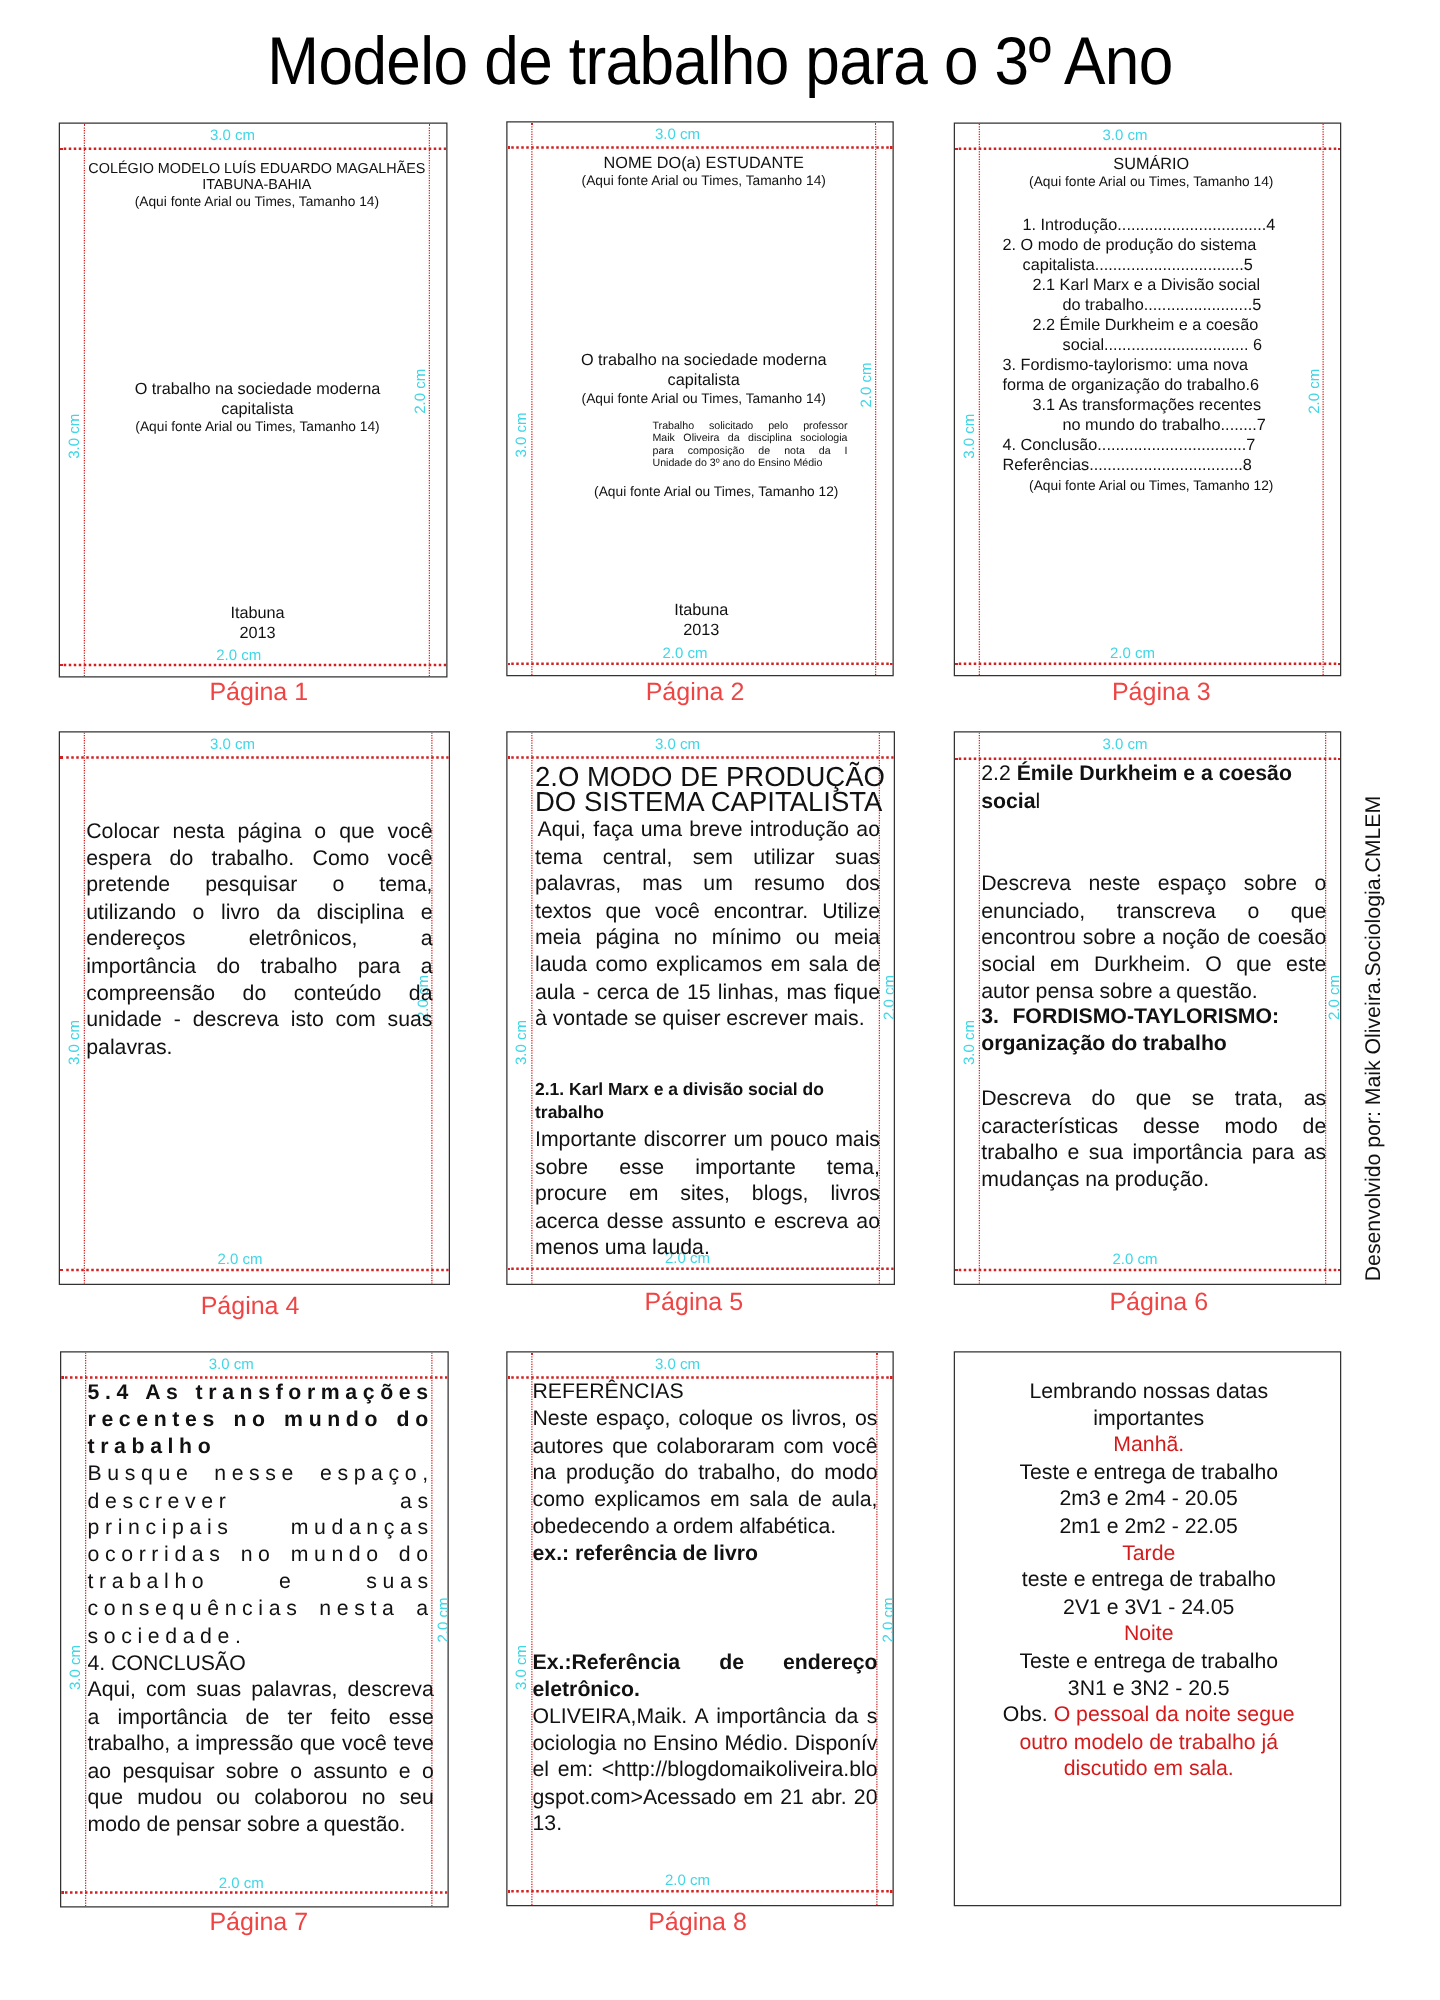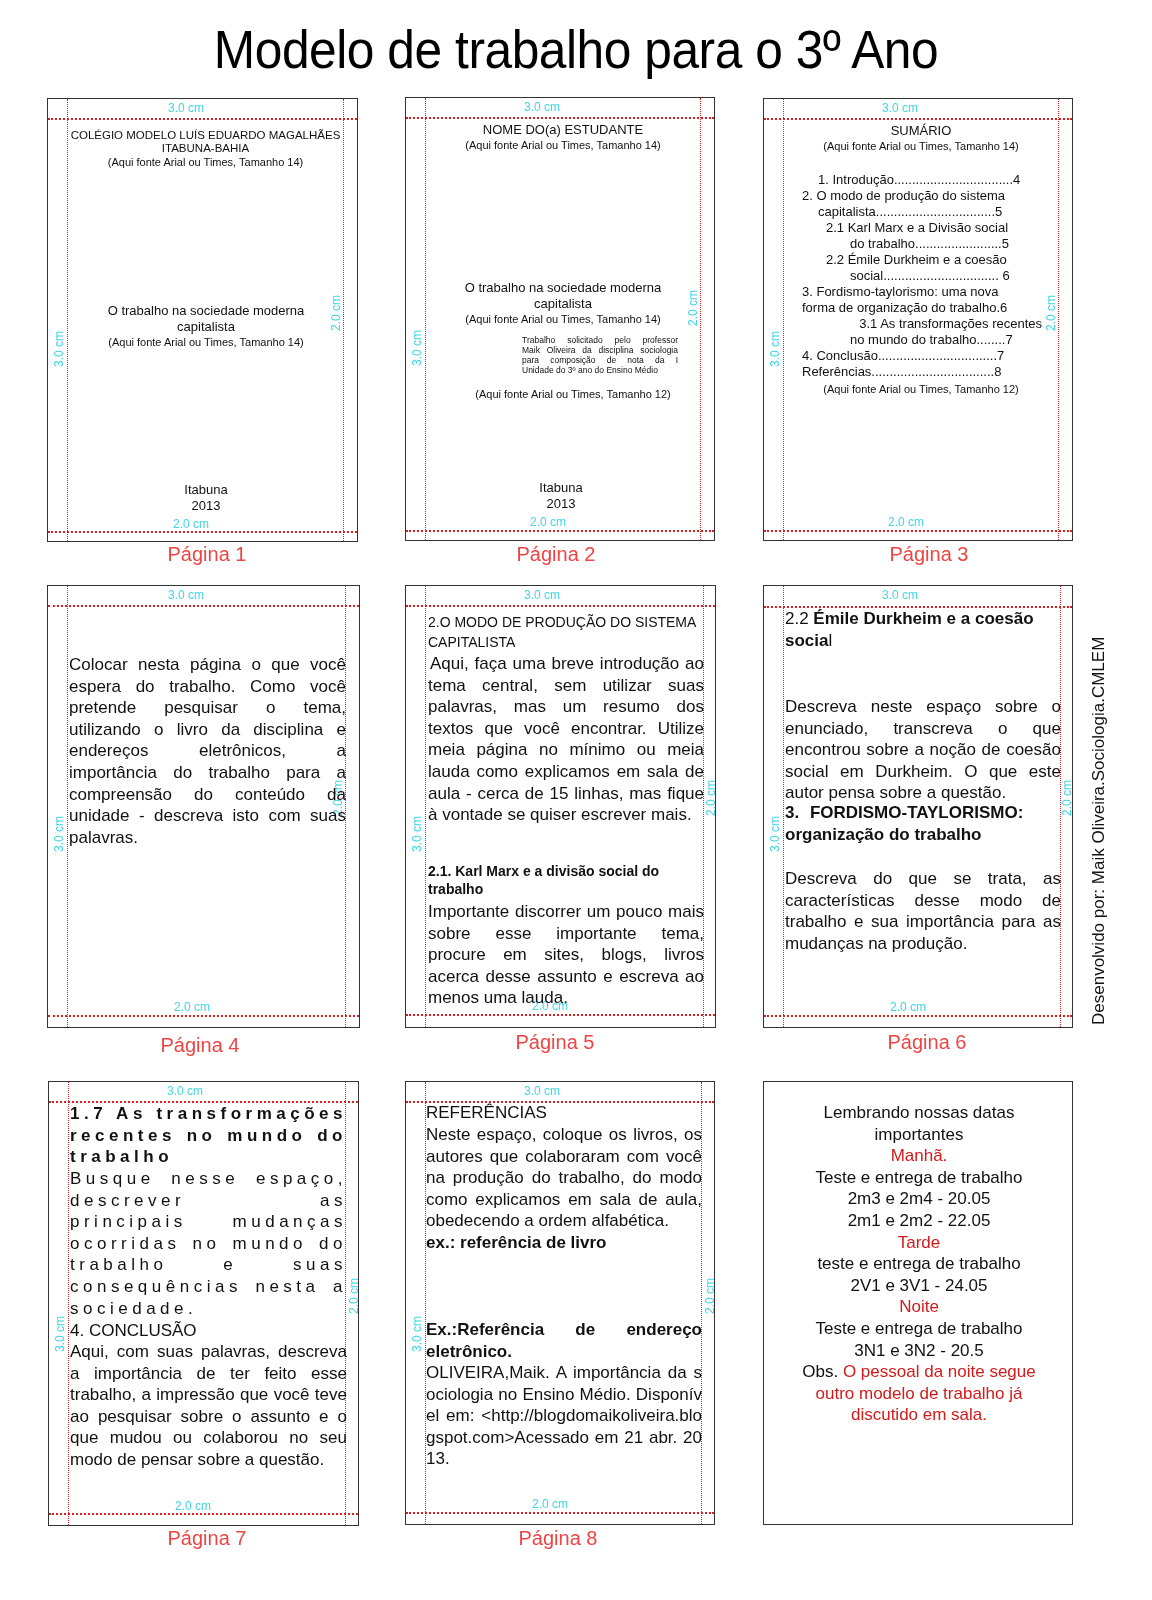--- a/index.html
+++ b/index.html
@@ -124,21 +124,21 @@
   <div class="content" style="left:38px; top:73px; width:240px;">
     <div class="toc-line" style="padding-left:16px;">1. Introdução.................................4</div>
     <div class="toc-line">2. O modo de produção do sistema</div>
     <div class="toc-line" style="padding-left:16px;">capitalista.................................5</div>
     <div class="toc-line" style="padding-left:24px;">2.1 Karl Marx e a Divisão social</div>
     <div class="toc-line" style="padding-left:48px;">do trabalho........................5</div>
     <div class="toc-line" style="padding-left:24px;">2.2 Émile Durkheim e a coesão</div>
     <div class="toc-line" style="padding-left:48px;">social................................ 6</div>
     <div class="toc-line">3. Fordismo-taylorismo: uma nova</div>
     <div class="toc-line">forma de organização do trabalho.6</div>
-    <div class="toc-line" style="padding-left:24px;text-align:right;">3.1 As transformações recentes</div>
+    <div class="toc-line" style="padding-left:24px;">3.1 As transformações recentes</div>
     <div class="toc-line" style="padding-left:48px;">no mundo do trabalho........7</div>
     <div class="toc-line">4. Conclusão.................................7</div>
     <div class="toc-line">Referências..................................8</div>
   </div>
   <div class="content center" style="left:20px; top:284px; width:274px;">
     <div class="sm">(Aqui fonte Arial ou Times, Tamanho 12)</div>
   </div>
 </div>
 <div class="page-label" style="left:829px; top:543px;">Página 3</div>
 
@@ -159,21 +159,21 @@
 <div class="page" style="left:405px; top:585px; width:311px; height:443px;">
   <div class="guide-v" style="left:19px;"></div>
   <div class="guide-v" style="left:297px;"></div>
   <div class="guide-h" style="top:19px;"></div>
   <div class="guide-h" style="top:428px;"></div>
   <div class="mlabel" style="left:118px; top:2px;">3.0 cm</div>
   <div class="mlabel rot" style="left:4px; top:266px;">3.0 cm</div>
   <div class="mlabel rot" style="left:298px; top:230px;">2.0 cm</div>
   <div class="mlabel" style="left:126px; top:413px;">2.0 cm</div>
 
-  <div class="content" style="left:22px; top:26px; width:282px; font-size:14px; line-height:20px;">2.O MODO DE PRODUÇÃO DO SISTEMA CAPITALISTA</div>
+  <div class="content" style="left:22px; top:26px; width:282px; font-size:22px; line-height:20px;">2.O MODO DE PRODUÇÃO DO SISTEMA CAPITALISTA</div>
   <div class="content justify xl" style="left:22px; top:67px; width:276px; text-indent:2px;">Aqui, faça uma breve introdução ao tema central, sem utilizar suas palavras, mas um resumo dos textos que você encontrar. Utilize meia página no mínimo ou meia lauda como explicamos em sala de aula - cerca de 15 linhas, mas fique à vontade se quiser escrever mais.</div>
   <div class="content b" style="left:22px; top:276px; width:278px; font-size:14px; line-height:18px;">2.1. Karl Marx e a divisão social do trabalho</div>
   <div class="content justify xl" style="left:22px; top:315px; width:276px;">Importante discorrer um pouco mais sobre esse importante tema, procure em sites, blogs, livros acerca desse assunto e escreva ao menos uma lauda.</div>
 </div>
 <div class="page-label" style="left:455px; top:1031px;">Página 5</div>
 
 <div class="page" style="left:763px; top:585px; width:310px; height:443px;">
   <div class="guide-v" style="left:19px;"></div>
   <div class="guide-v" style="left:296px;"></div>
   <div class="guide-h" style="top:20px;"></div>
@@ -198,21 +198,21 @@
 <div class="page" style="left:48px; top:1081px; width:311px; height:445px;">
   <div class="guide-v" style="left:19px;"></div>
   <div class="guide-v" style="left:296px;"></div>
   <div class="guide-h" style="top:19px;"></div>
   <div class="guide-h" style="top:431px;"></div>
   <div class="mlabel" style="left:118px; top:2px;">3.0 cm</div>
   <div class="mlabel rot" style="left:4px; top:270px;">3.0 cm</div>
   <div class="mlabel rot" style="left:298px; top:232px;">2.0 cm</div>
   <div class="mlabel" style="left:126px; top:417px;">2.0 cm</div>
 
-  <div class="content justify b xl wide" style="left:21px; top:21px; width:277px;">1.7 As transformações recentes no mundo do trabalho</div>
+  <div class="content justify b xl wide" style="left:21px; top:21px; width:277px;">5.4 As transformações recentes no mundo do trabalho</div>
   <div class="content justify xl wide" style="left:21px; top:86px; width:277px;">Busque nesse espaço, descrever as principais mudanças ocorridas no mundo do trabalho e suas consequências nesta a sociedade.</div>
   <div class="content xl" style="left:21px; top:238px; width:277px;">4. CONCLUSÃO</div>
   <div class="content justify xl" style="left:21px; top:259px; width:277px;">Aqui, com suas palavras, descreva a importância de ter feito esse trabalho, a impressão que você teve ao pesquisar sobre o assunto e o que mudou ou colaborou no seu modo de pensar sobre a questão.</div>
 </div>
 <div class="page-label" style="left:107px; top:1527px;">Página 7</div>
 
 <div class="page" style="left:405px; top:1081px; width:310px; height:444px;">
   <div class="guide-v" style="left:19px;"></div>
   <div class="guide-v" style="left:295px;"></div>
   <div class="guide-h" style="top:19px;"></div>

